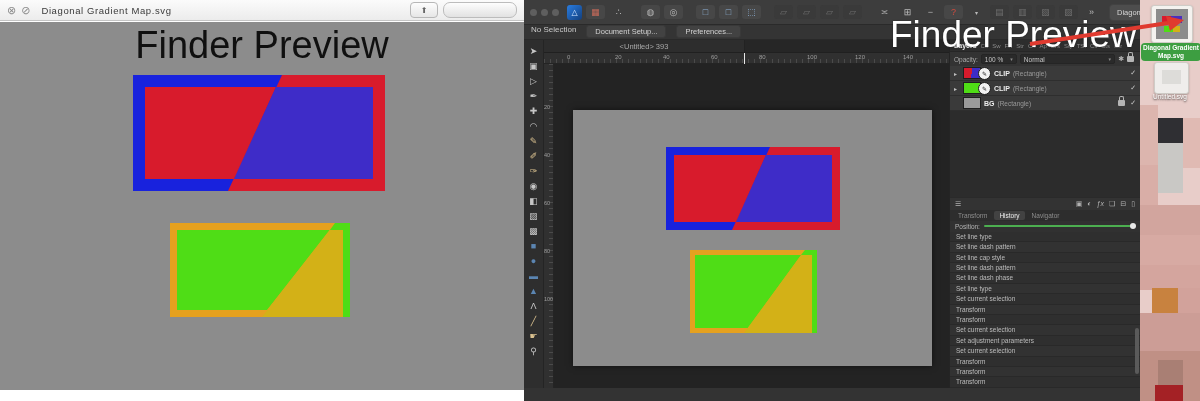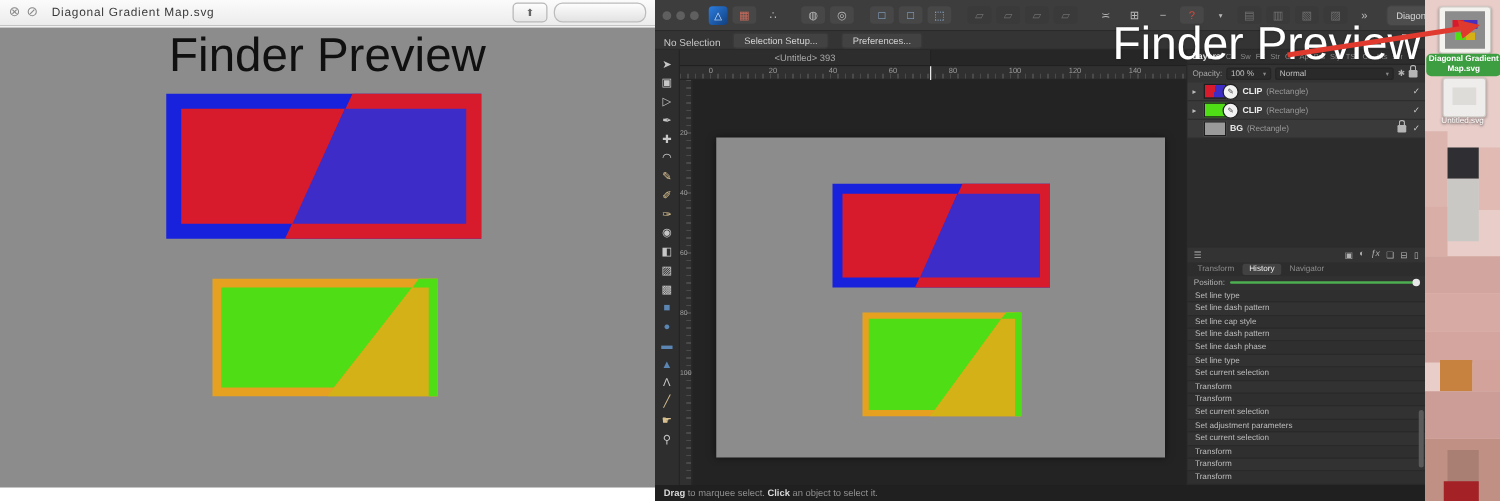--- a/index.html
+++ b/index.html
@@ -38,21 +38,21 @@
          font-size:9px;color:#b9b9b9;background:#474747;border-radius:3px;padding:0 2px;flex:none;}
   .tb-ic.flat{background:transparent;}
   .tb-ic.dim{color:#6e6e6e;background:#3a3a3a;}
   .tb-ic.red{color:#d24b3e;}
   .tb-sep{width:5px;flex:none;}
   .tb-grow{flex:1;}
   .d-plugin{height:15px;border-radius:4px;background:#4d4d4d;border:1px solid #424242;
             color:#d6d6d6;font-size:7.5px;display:flex;align-items:center;padding:0 7px;
             white-space:nowrap;flex:none;margin-right:2px;}
   .d-context{position:absolute;left:0;top:25px;width:100%;height:15px;background:#343434;
-             border-bottom:1px solid #292929;display:flex;align-items:flex-end;gap:10px;
+             border-bottom:1px solid #292929;display:flex;align-items:flex-start;gap:10px;
              padding:0 7px;box-sizing:border-box;}
   .d-nosel{font-size:8px;color:#c9c9c9;}
   .d-ctxbtn{height:11px;background:#424242;border:1px solid #393939;border-radius:3px;
             color:#d2d2d2;font-size:7.5px;display:flex;align-items:center;padding:0 8px;}
   .d-main{position:absolute;left:0;top:40px;right:0;bottom:13px;display:flex;}
   .d-tools{width:20px;background:#2e2e2e;border-right:1px solid #242424;display:flex;
            flex-direction:column;align-items:center;padding-top:4px;gap:1px;box-sizing:border-box;}
   .tool{width:16px;height:14px;display:flex;align-items:center;justify-content:center;
         font-size:9px;line-height:1;}
   .tool[data-tone="light"]{color:#c6c6c6;}
@@ -220,21 +220,21 @@
       <span class="tb-ic dim">▥</span>
       <span class="tb-ic dim">▧</span>
       <span class="tb-ic dim">▨</span>
       <span class="tb-ic flat">»</span>
       <span class="tb-grow"></span>
       <span class="d-plugin">Diagonal Inversion by G</span>
     </div>
 
     <div class="d-context">
       <span class="d-nosel">No Selection</span>
-      <span class="d-ctxbtn">Selection Setup...</span>
+      <span class="d-ctxbtn">Document Setup...</span>
       <span class="d-ctxbtn">Preferences...</span>
     </div>
 
     <div class="d-main">
 
       <div class="d-tools">
 
           <span class="tool" data-tone="light">➤</span>
 
           <span class="tool" data-tone="light">▣</span>
@@ -443,23 +443,20 @@
             <div class="h-item">Transform</div>
 
             <div class="h-item">Transform</div>
 
             <div class="h-item">Set current selection</div>
 
           </div>
       </div>
     </div>
 
-    <div class="d-status">
-      <b>Drag</b><span> to marquee select. </span><b>Click</b><span> an object to select it.</span>
-    </div>
   </div>
 
   <div class="desktop">
 
     <span class="mos" style="left:0;top:105px;width:18px;height:60px;background:#dcb5ae;"></span>
     <span class="mos" style="left:43px;top:118px;width:17px;height:50px;background:#e0bab3;"></span>
     <span class="mos" style="left:18px;top:118px;width:25px;height:25px;background:#2f2f33;"></span>
     <span class="mos" style="left:18px;top:143px;width:25px;height:50px;background:#c9c8c5;"></span>
     <span class="mos" style="left:0;top:165px;width:18px;height:40px;background:#d9aea7;"></span>
     <span class="mos" style="left:0;top:205px;width:60px;height:30px;background:#d2a59e;"></span>

